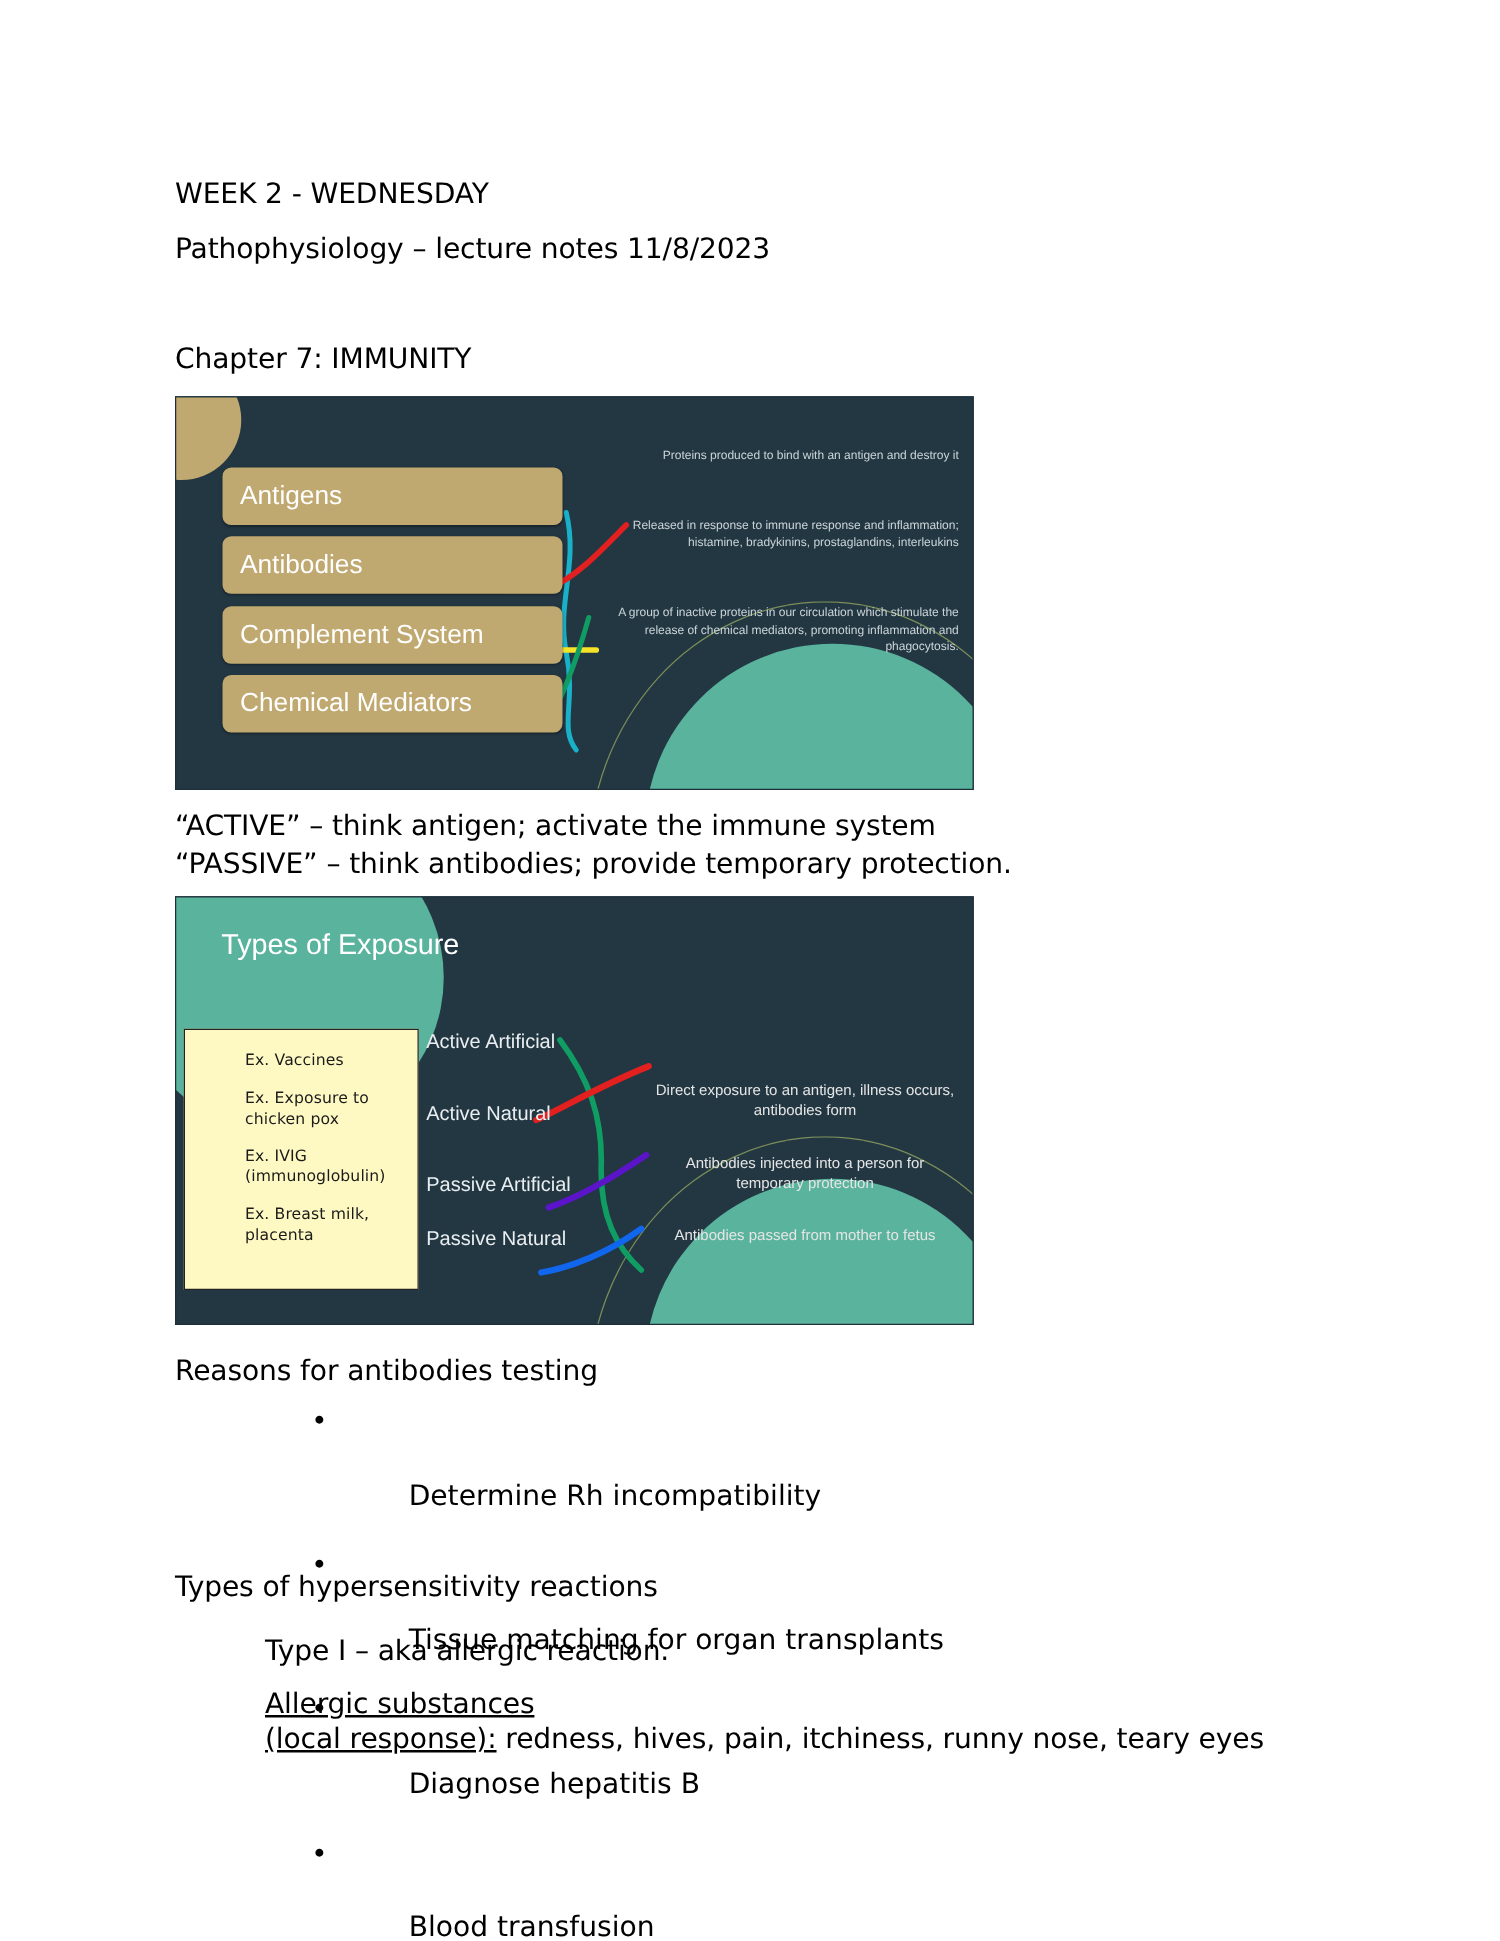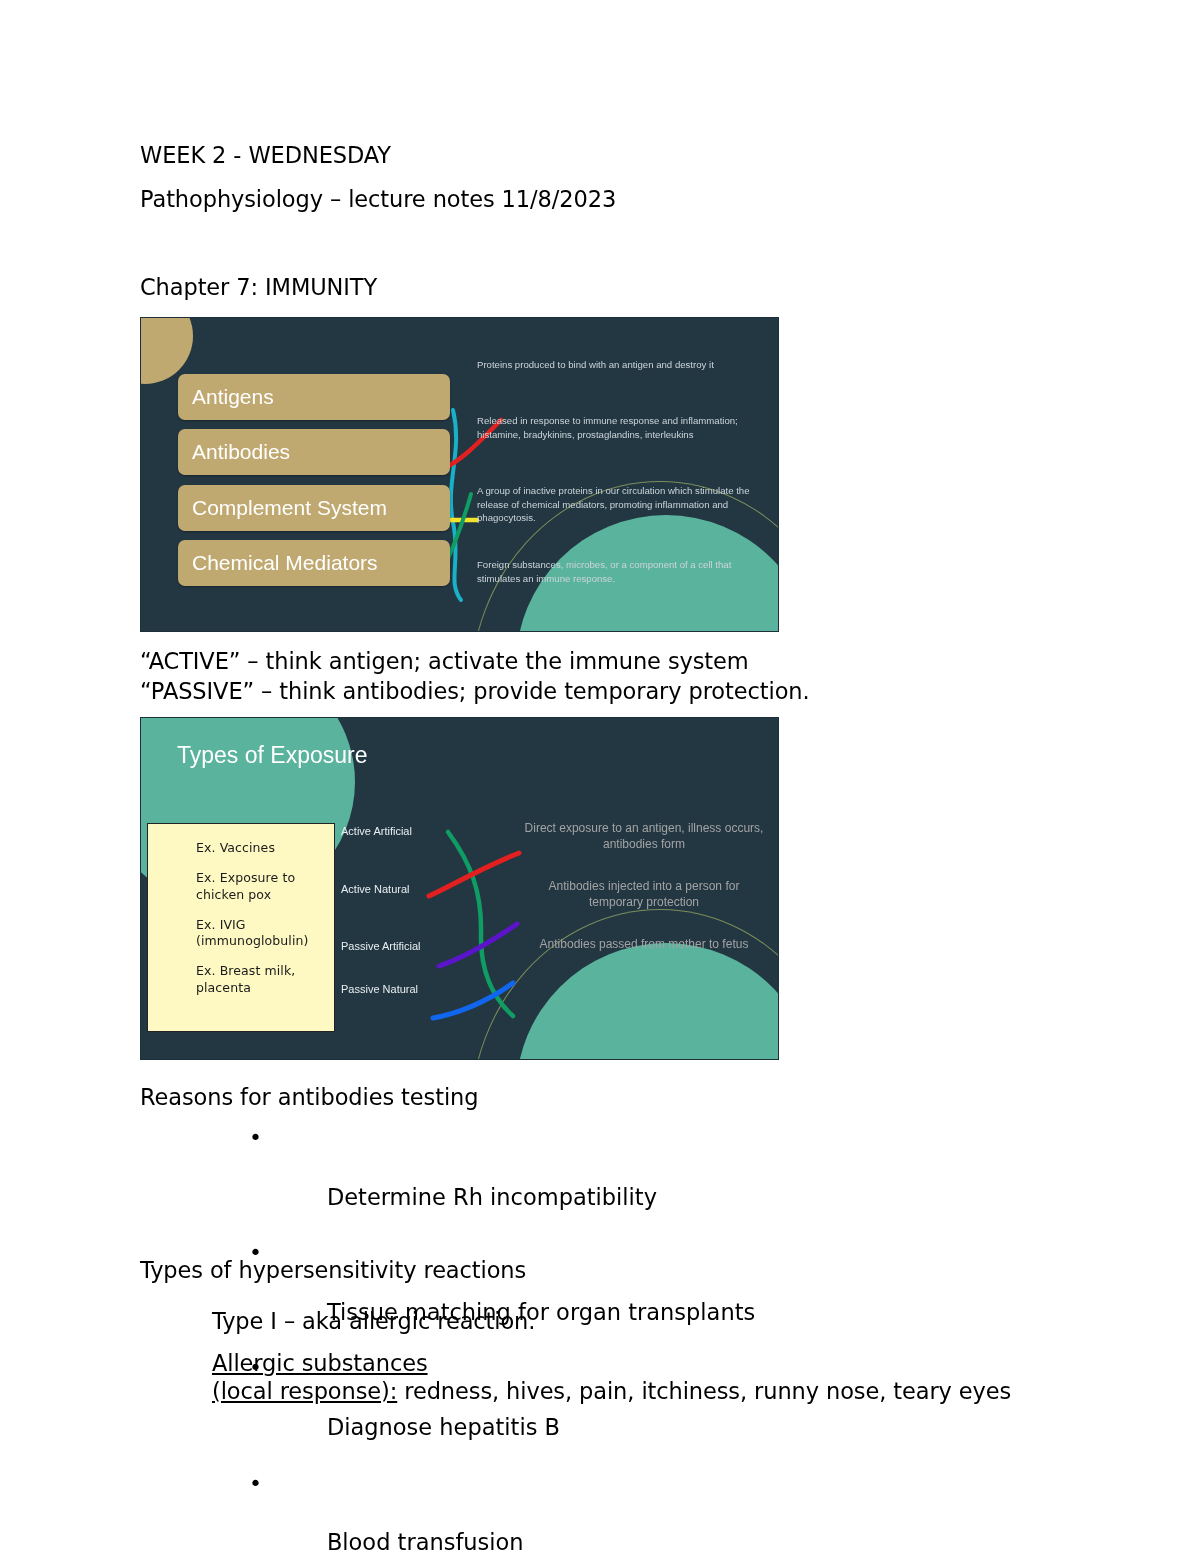--- a/index.html
+++ b/index.html
@@ -129,20 +129,21 @@
   #tanbox-3 { top: 222px; }
 
   .desc-right {
     position: absolute;
     left: 336px;
     width: 290px;
     color: #ccd5d9;
     font-size: 9.6px;
     line-height: 1.42;
     font-family: "Liberation Sans", sans-serif;
+    text-align: right;
   }
   #desc1-0 { top: 40px; }
   #desc1-1 { top: 96px; }
   #desc1-2 { top: 166px; }
   #desc1-3 { top: 240px; }
 
   .connectors { position: absolute; left: 0; top: 0; width: 639px; height: 343px; pointer-events: none; }
 
   
   .slide-title {
@@ -170,38 +171,39 @@
     line-height: 1.30;
     color: #1a1a1a;
     margin-bottom: 14px;
     font-family: "DejaVu Sans", sans-serif;
     letter-spacing: 0.1px;
   }
   .imm-label {
     position: absolute;
     left: 200px;
     color: #e9eef0;
-    font-size: 11px;
+    font-size: 16px;
     font-family: "Liberation Sans", sans-serif;
     white-space: nowrap;
   }
   #immlabel-0 { top: 107px; }
   #immlabel-1 { top: 165px; }
   #immlabel-2 { top: 222px; }
   #immlabel-3 { top: 265px; }
 
   .imm-desc {
     position: absolute;
     left: 383px;
     width: 240px;
     text-align: center;
-    color: #a3a3a3;
+    color: #e5e5e5;
     font-size: 12px;
     line-height: 1.35;
     font-family: "Liberation Sans", sans-serif;
+    margin-top: 44px;
   }
   #immdesc-0 { top: 102px; }
   #immdesc-1 { top: 160px; }
   #immdesc-2 { top: 218px; }
   #immdesc-3 { top: 274px; }
 </style>
 </head>
 <body>
 
 <div class="page">
@@ -238,21 +240,20 @@
     <div class="tan-box" id="tanbox-2">
       <span>Complement System</span>
     </div>
     <div class="tan-box" id="tanbox-3">
       <span>Chemical Mediators</span>
     </div>
 
     <div class="desc-right" id="desc1-0">Proteins produced to bind with an antigen and destroy it</div>
     <div class="desc-right" id="desc1-1">Released in response to immune response and inflammation; histamine, bradykinins, prostaglandins, interleukins</div>
     <div class="desc-right" id="desc1-2">A group of inactive proteins in our circulation which stimulate the release of chemical mediators, promoting inflammation and phagocytosis.</div>
-    <div class="desc-right" id="desc1-3">Foreign substances, microbes, or a component of a cell that stimulates an immune response.</div>
   </div>
 
   <div class="doc-text tight" style="top:647px;">“ACTIVE” – think antigen; activate the immune system</div>
   <div class="doc-text tight" style="top:677px;">“PASSIVE” – think antibodies; provide temporary protection.</div>
 
   <div class="slide" id="slide-immunity">
 
     <span class="blob blob-teal-circle"></span>
     <span class="blob blob-arc-outline"></span>
     <span class="blob blob-teal-bottom"></span>

